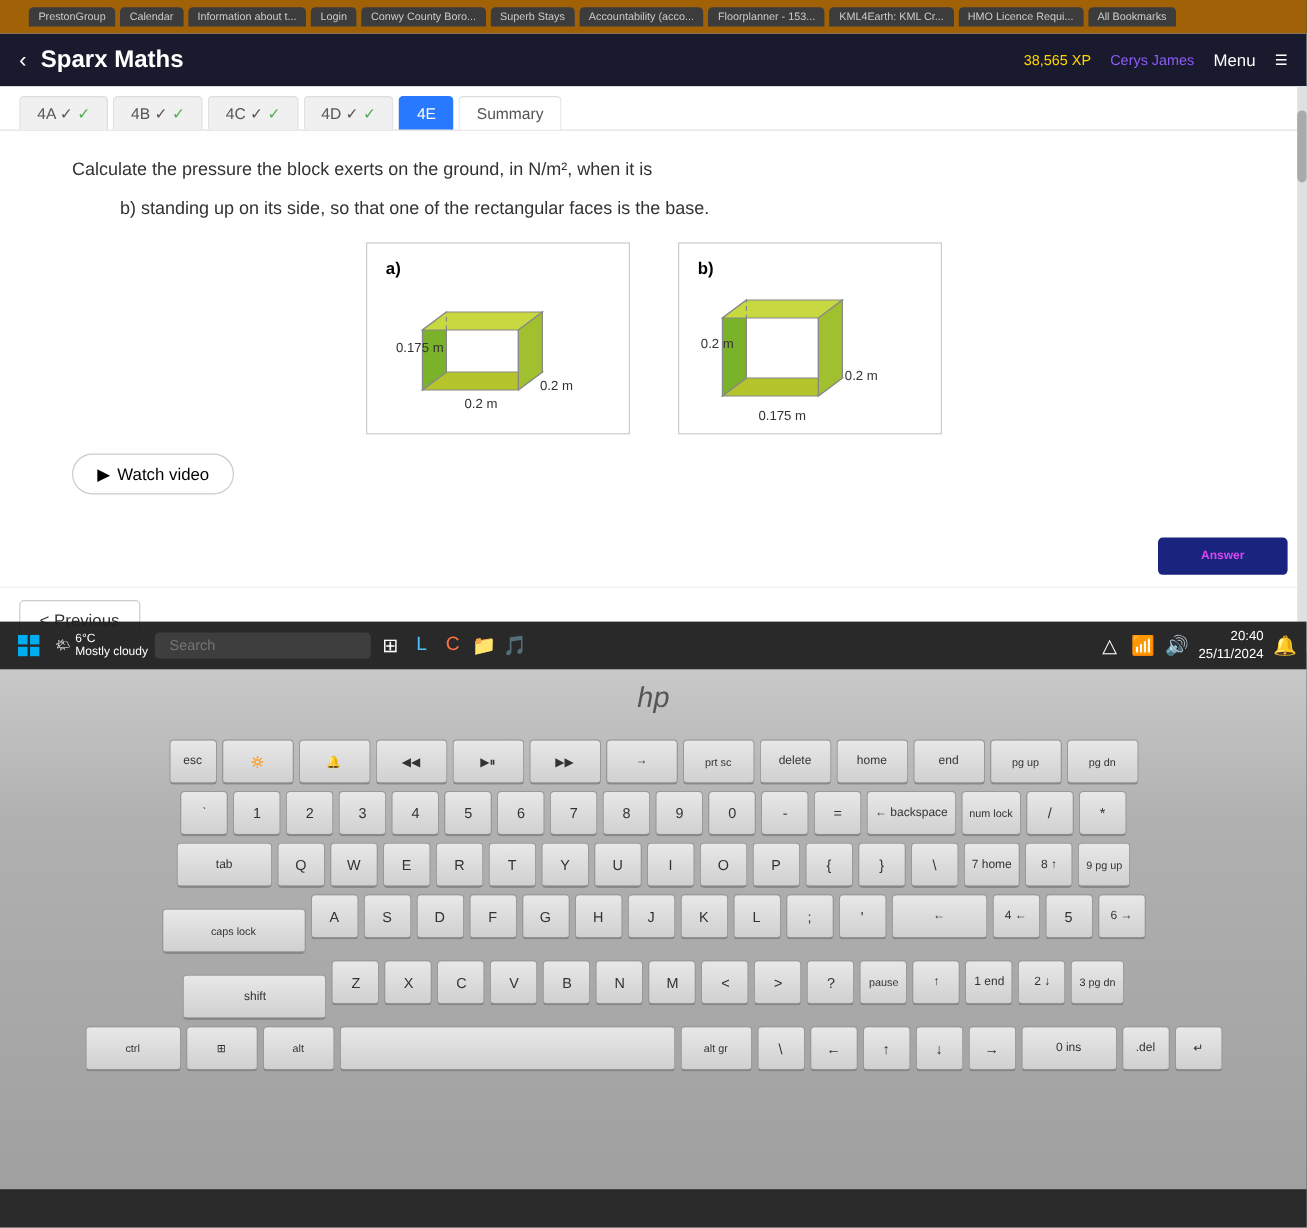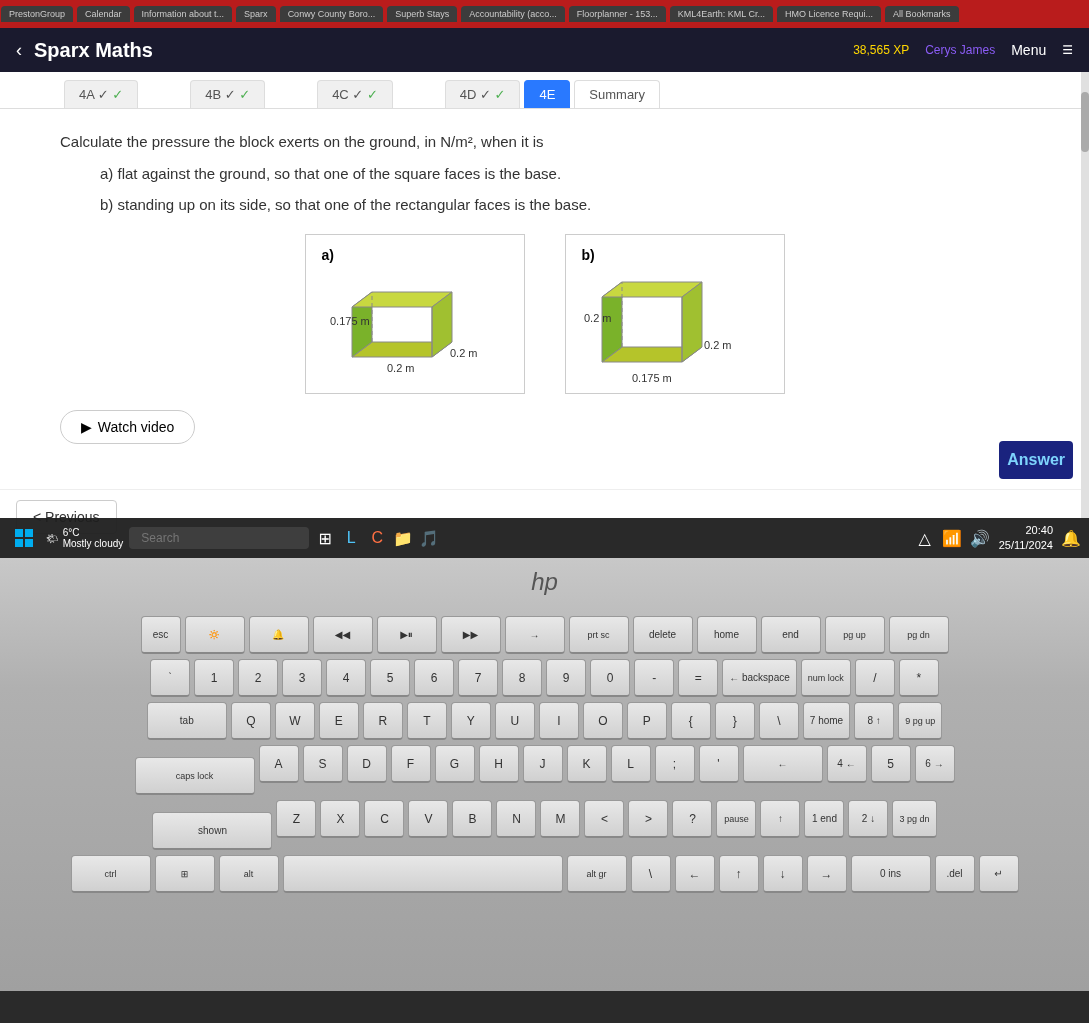--- a/index.html
+++ b/index.html
@@ -4,25 +4,25 @@
   <style>
     * { margin: 0; padding: 0; box-sizing: border-box; }
     body {
       width: 1089px;
       height: 1023px;
       overflow: hidden;
       font-family: Arial, sans-serif;
       background: #2a2a2a;
     }
     .browser-tabs {
-      background: #b91c1c;
+      background: #a16207;
       height: 28px;
       display: flex;
       align-items: center;
-      padding: 0 1px;
+      padding: 0 24px;
       gap: 4px;
       font-size: 10px;
       color: #ccc;
       overflow: hidden;
     }
     .tab-item {
       background: #3c3c3c;
       padding: 3px 8px;
       border-radius: 4px 4px 0 0;
       white-space: nowrap;
@@ -104,21 +104,20 @@
       border: 1px solid #ddd;
       border-bottom: none;
       border-radius: 4px 4px 0 0;
       font-size: 13px;
       cursor: pointer;
       background: white;
       color: #555;
     }
     .section-tab.completed {
       background: #f0f0f0;
-      margin-left: 48px;
     }
     .section-tab.completed::after {
       content: ' ✓';
       color: #4CAF50;
     }
     .section-tab.active {
       background: #2979ff;
       color: white;
       border-color: #2979ff;
     }
@@ -206,26 +205,26 @@
       border-radius: 20px;
       padding: 8px 20px;
       font-size: 14px;
       cursor: pointer;
       display: flex;
       align-items: center;
       gap: 6px;
     }
     .answer-btn {
       background: #1a237e;
-      color: #7dd3fc;
+      color: #d946ef;
       border: none;
-      padding: 10px 8px;
+      padding: 10px 36px;
       border-radius: 4px;
       cursor: pointer;
-      font-size: 16px;
+      font-size: 10px;
       font-weight: bold;
     }
 
     
     .taskbar {
       position: absolute;
       bottom: 0;
       left: 0;
       right: 0;
       height: 40px;
@@ -347,21 +346,21 @@
       margin-top: 20px;
     }
   </style>
 </head>
 <body>
 
 <div class="browser-tabs">
   <span class="tab-item">PrestonGroup</span>
   <span class="tab-item">Calendar</span>
   <span class="tab-item">Information about t...</span>
-  <span class="tab-item">Sparx</span>
+  <span class="tab-item">Login</span>
   <span class="tab-item">Conwy County Boro...</span>
   <span class="tab-item">Superb Stays</span>
   <span class="tab-item">Accountability (acco...</span>
   <span class="tab-item">Floorplanner - 153...</span>
   <span class="tab-item">KML4Earth: KML Cr...</span>
   <span class="tab-item">HMO Licence Requi...</span>
   <span class="tab-item">All Bookmarks</span>
 </div>
 
 <div class="laptop-container">
@@ -383,21 +382,20 @@
       <button class="section-tab completed">4A ✓</button>
       <button class="section-tab completed">4B ✓</button>
       <button class="section-tab completed">4C ✓</button>
       <button class="section-tab completed">4D ✓</button>
       <button class="section-tab active">4E</button>
       <button class="summary-tab">Summary</button>
     </div>
 
     <div class="question-area">
       <p class="question-sub">Calculate the pressure the block exerts on the ground, in N/m², when it is</p>
-      <p class="question-sub" style="padding-left:40px;">a) flat against the ground, so that one of the square faces is the base.</p>
       <p class="question-sub" style="padding-left:40px;">b) standing up on its side, so that one of the rectangular faces is the base.</p>
 
       <div class="diagrams-row">
 
         <div class="diagram-box">
           <div class="diagram-label">a)</div>
           <svg class="cuboid-svg" viewBox="0 0 180 130">
 
             <polygon points="30,90 110,90 130,75 50,75" fill="#b5c42a" stroke="#888" stroke-width="1"></polygon>
 
@@ -571,21 +569,21 @@
           <div class="key">L</div>
           <div class="key">;</div>
           <div class="key">'</div>
           <div class="key wider" style="font-size:10px;">←</div>
           <div class="key" style="font-size:10px;">4 ←</div>
           <div class="key">5</div>
           <div class="key" style="font-size:10px;">6 →</div>
         </div>
 
         <div class="key-row">
-          <div class="key widest" style="font-size:10px;">shown</div>
+          <div class="key widest" style="font-size:10px;">shift</div>
           <div class="key">Z</div>
           <div class="key">X</div>
           <div class="key">C</div>
           <div class="key">V</div>
           <div class="key">B</div>
           <div class="key">N</div>
           <div class="key">M</div>
           <div class="key">&lt;</div>
           <div class="key">&gt;</div>
           <div class="key">?</div>

